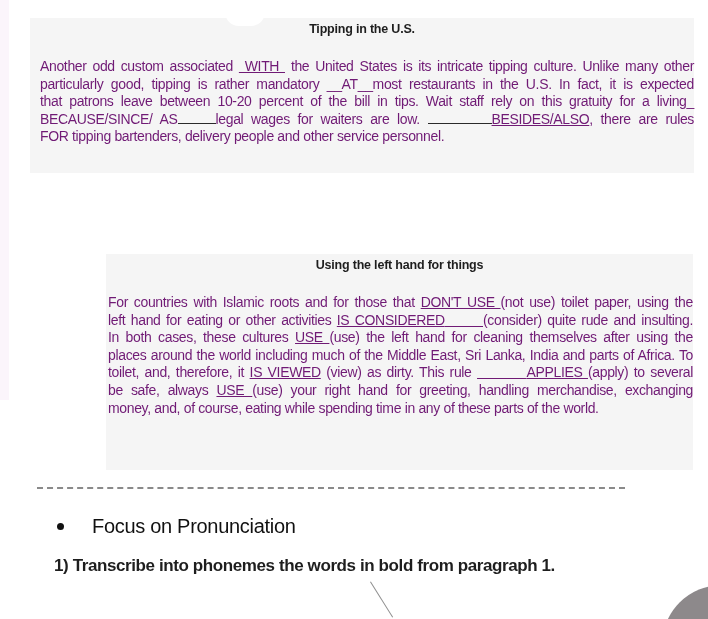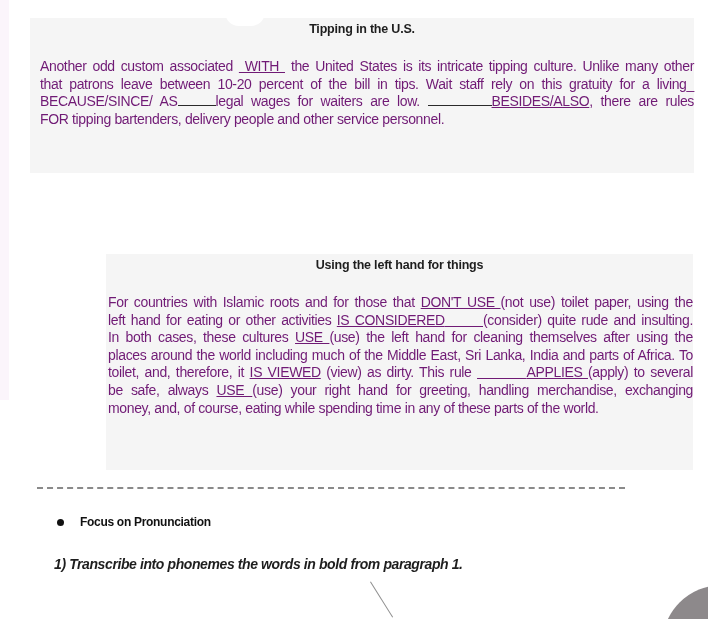--- a/index.html
+++ b/index.html
@@ -76,43 +76,43 @@
     .divider {
       position: absolute;
       left: 37px; top: 487px;
       width: 588px;
       height: 0;
       border-top: 2px dashed #8a8a8a;
     }
     .section-heading {
       position: absolute;
       left: 55px; top: 515px;
-      font-size: 12px;
-      font-weight: bold;
+      font-size: 20px;
+      font-weight: normal;
       color: #111;
       letter-spacing: -0.3px;
       display: flex;
       align-items: center;
+      gap: 12px;
     }
     .bullet {
       display: inline-block;
       width: 7px; height: 7px;
       border-radius: 50%;
       background: #111;
       margin-right: 16px;
       margin-left: 2px;
     }
     .instruction {
       position: absolute;
       left: 54px; top: 556px;
-      font-size: 14px;
+      font-size: 17px;
       font-weight: bold;
       color: #1e1e1e;
       letter-spacing: -0.4px;
-      font-style: italic;
     }
     .pen-line {
       position: absolute;
       left: 370px; top: 582px;
       width: 1px; height: 42px;
       background: #8f8f8f;
       transform: rotate(-32deg);
       transform-origin: top left;
     }
     .corner-circle {
@@ -133,20 +133,21 @@
 </head>
 <body>
 
 <div class="page">
   <div class="left-strip"></div>
 
   <div class="box box1">
     <div class="box-title">Tipping in the U.S.</div>
     <div class="para">
       <span class="line"><span>Another odd custom associated </span><span class="u">&nbsp;WITH&nbsp;</span><span> the United States is its intricate tipping culture. Unlike many other</span></span>
+      <span class="line">particularly good, tipping is rather mandatory __AT__most restaurants in the U.S. In fact, it is expected</span>
       <span class="line">that patrons leave between 10-20 percent of the bill in tips. Wait staff rely on this gratuity for a living_</span>
       <span class="line"><span>BECAUSE/SINCE/ AS</span><span class="blank" style="width:38px"></span><span>legal wages for waiters are low. </span><span class="blank" style="width:64px"></span><span class="u">BESIDES/ALSO</span><span>, there are rules</span></span>
       <span class="line last">FOR tipping bartenders, delivery people and other service personnel.</span>
     </div>
   </div>
   <div class="top-notch"></div>
 
   <div class="box box2">
     <div class="box-title">Using the left hand for things</div>
     <div class="para">

